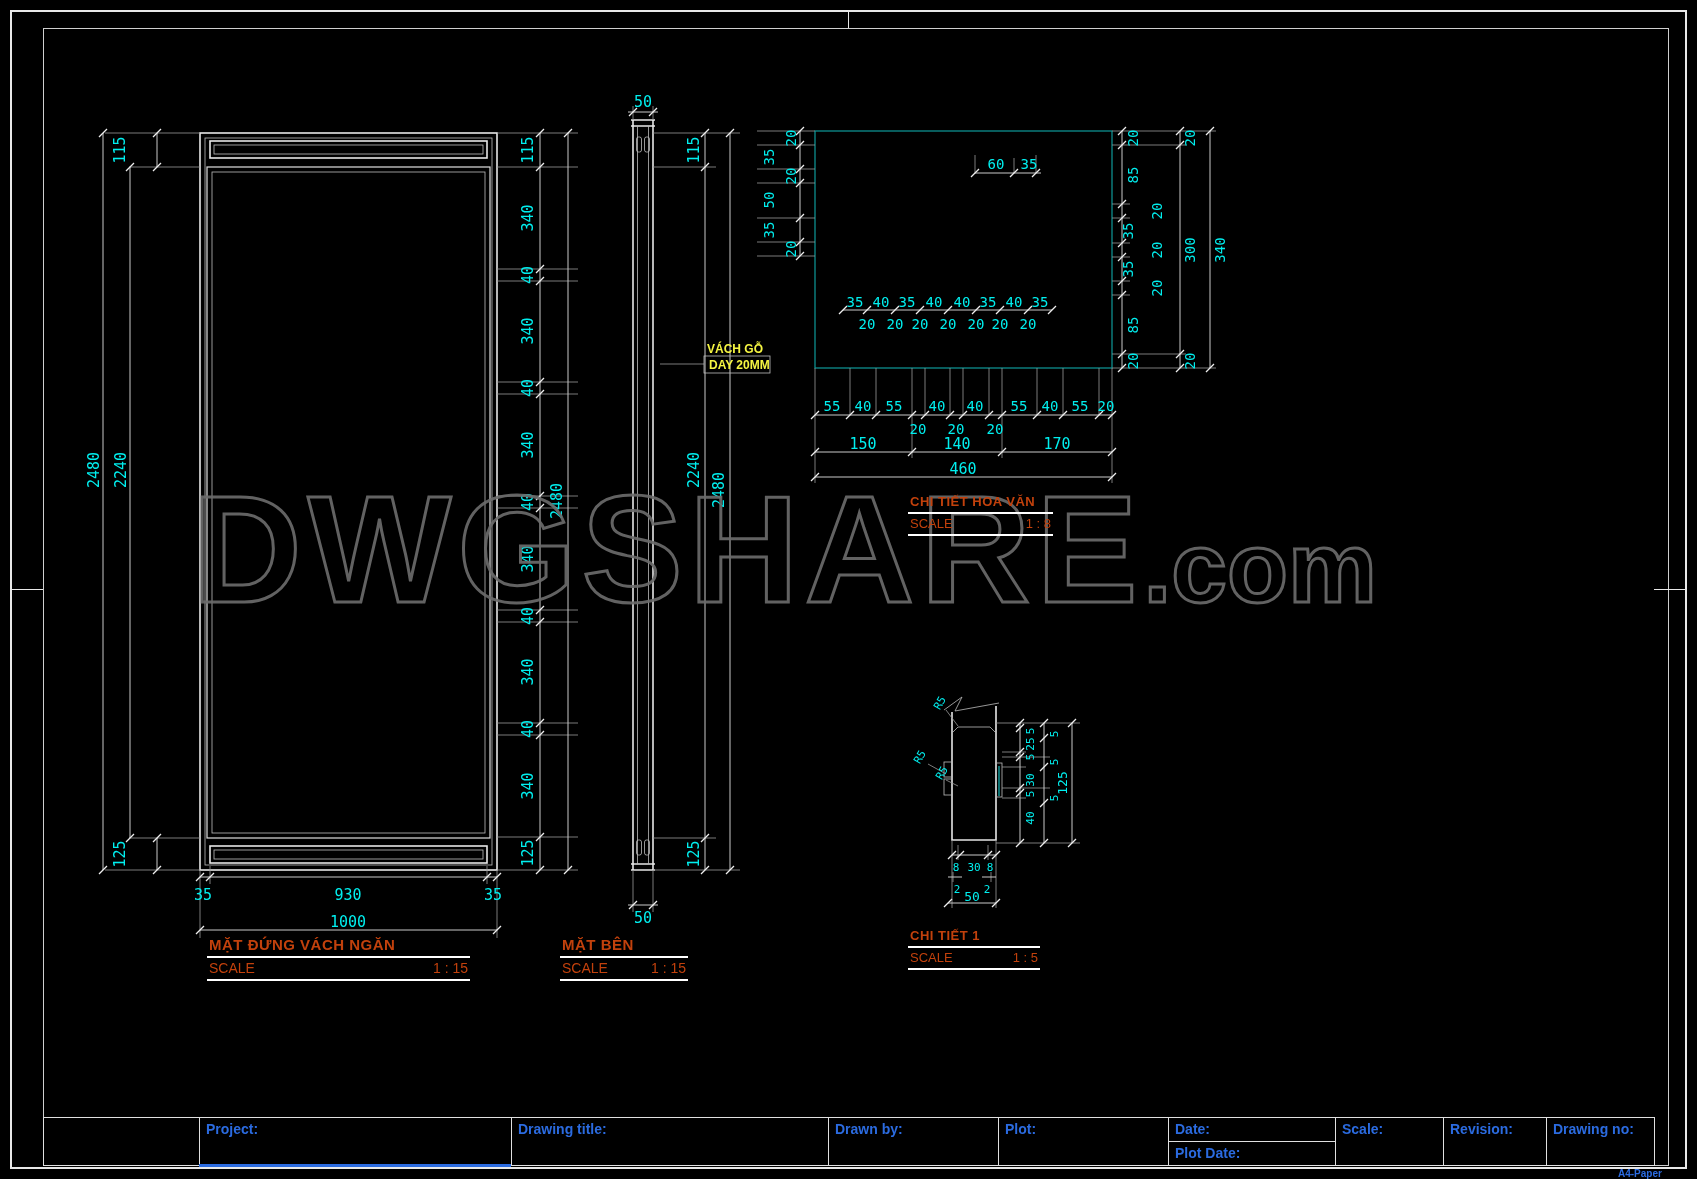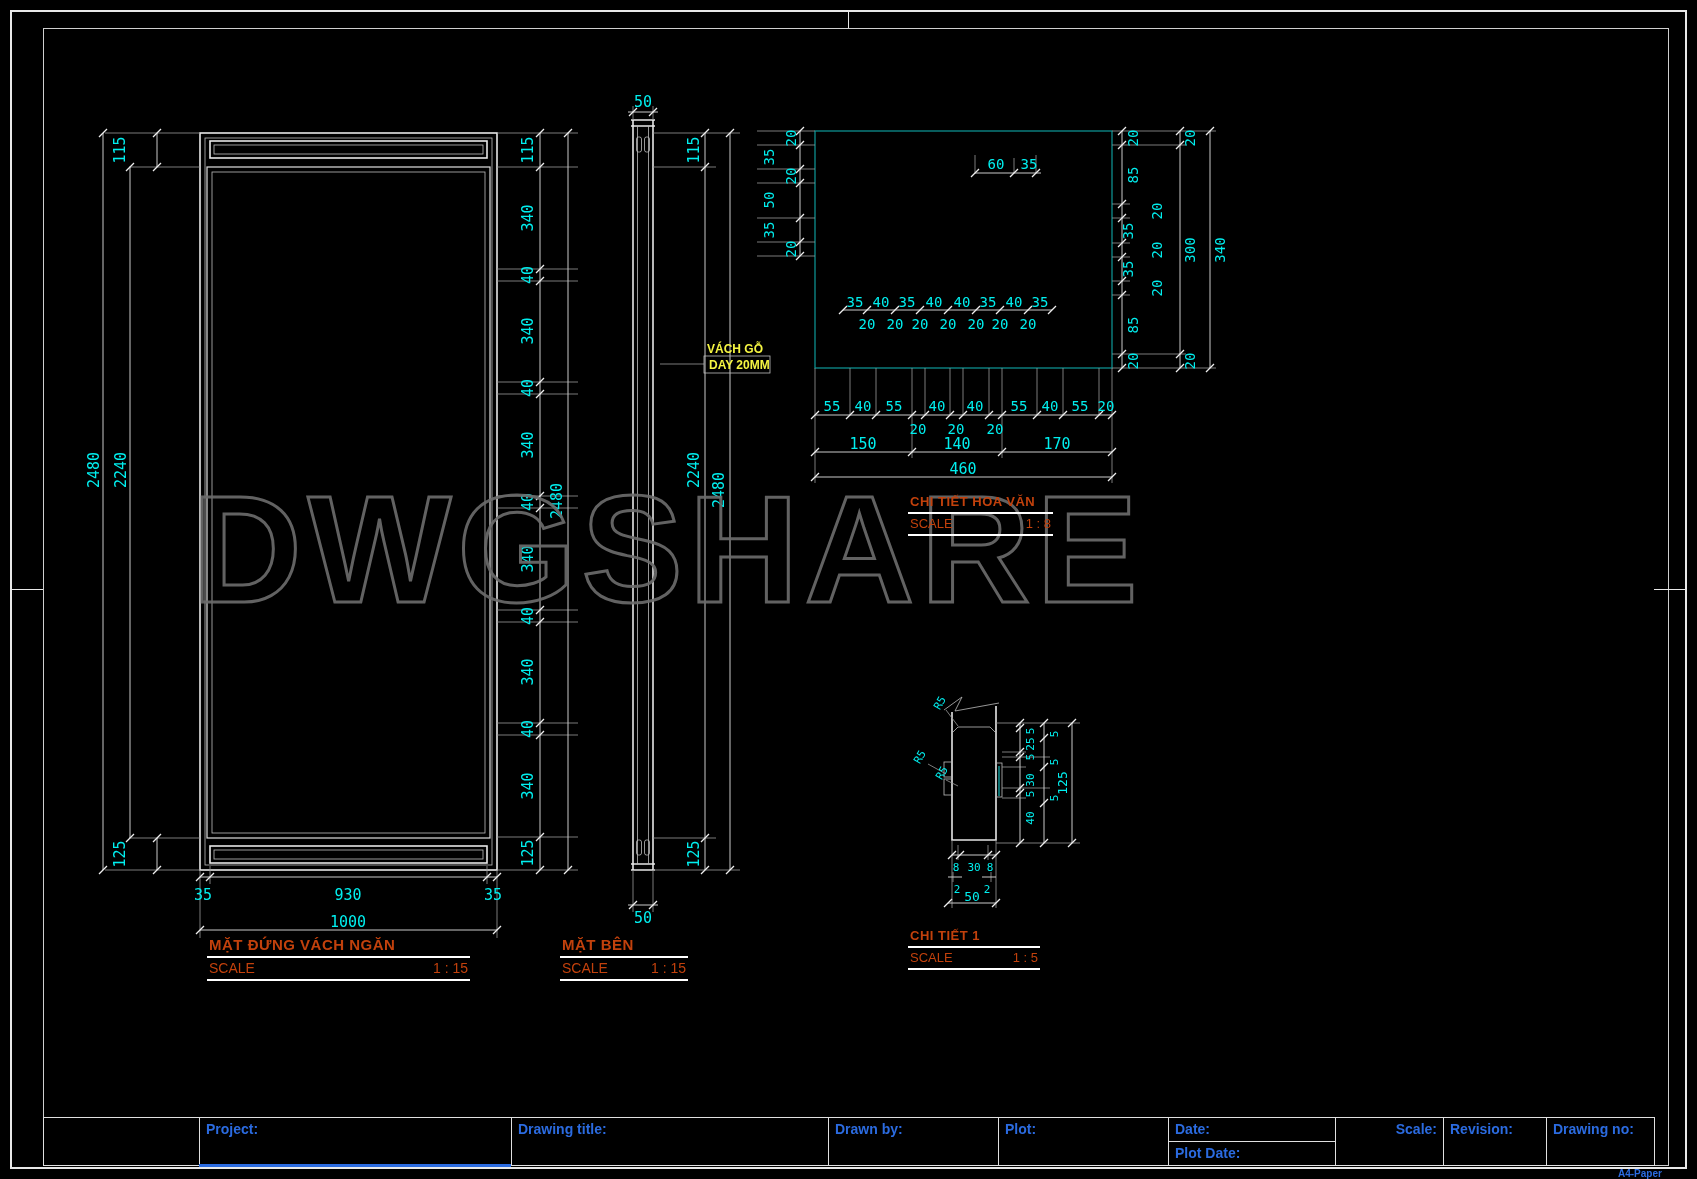--- a/index.html
+++ b/index.html
@@ -248,20 +248,21 @@
       <text class="d d11" x="974" y="867">30</text>
       <text class="d d11" x="990" y="867">8</text>
       <text class="d d11" x="957" y="889">2</text>
       <text class="d d11" x="987" y="889">2</text>
       <text class="d d13" x="972" y="896">50</text>
     </g>
   </svg>
 
   <div id="wm">
     <span class="wm-main">DWGSHARE</span>
+    <span class="wm-suffix">.com</span>
   </div>
 
   <div class="vtitle" style="left:207px;top:936px;width:263px;">
     <div class="nm">MẶT ĐỨNG VÁCH NGĂN</div>
     <div class="sc">
       <span>SCALE</span>
       <span>1 : 15</span>
     </div>
   </div>
   <div class="vtitle" style="left:560px;top:936px;width:128px;">
@@ -301,21 +302,21 @@
       <div class="lbl">Plot:</div>
     </div>
     <div class="cell" style="width:167px;">
       <div class="daterow top">
         <div class="lbl">Date:</div>
       </div>
       <div class="daterow">
         <div class="lbl">Plot Date:</div>
       </div>
     </div>
-    <div class="cell" style="width:108px;text-align:right;">
+    <div class="cell" style="width:108px;">
       <div class="lbl">Scale:</div>
     </div>
     <div class="cell" style="width:103px;">
       <div class="lbl">Revision:</div>
     </div>
     <div class="cell" style="flex:1;">
       <div class="lbl">Drawing no:</div>
     </div>
   </div>
   <div id="proj-underline"></div>

